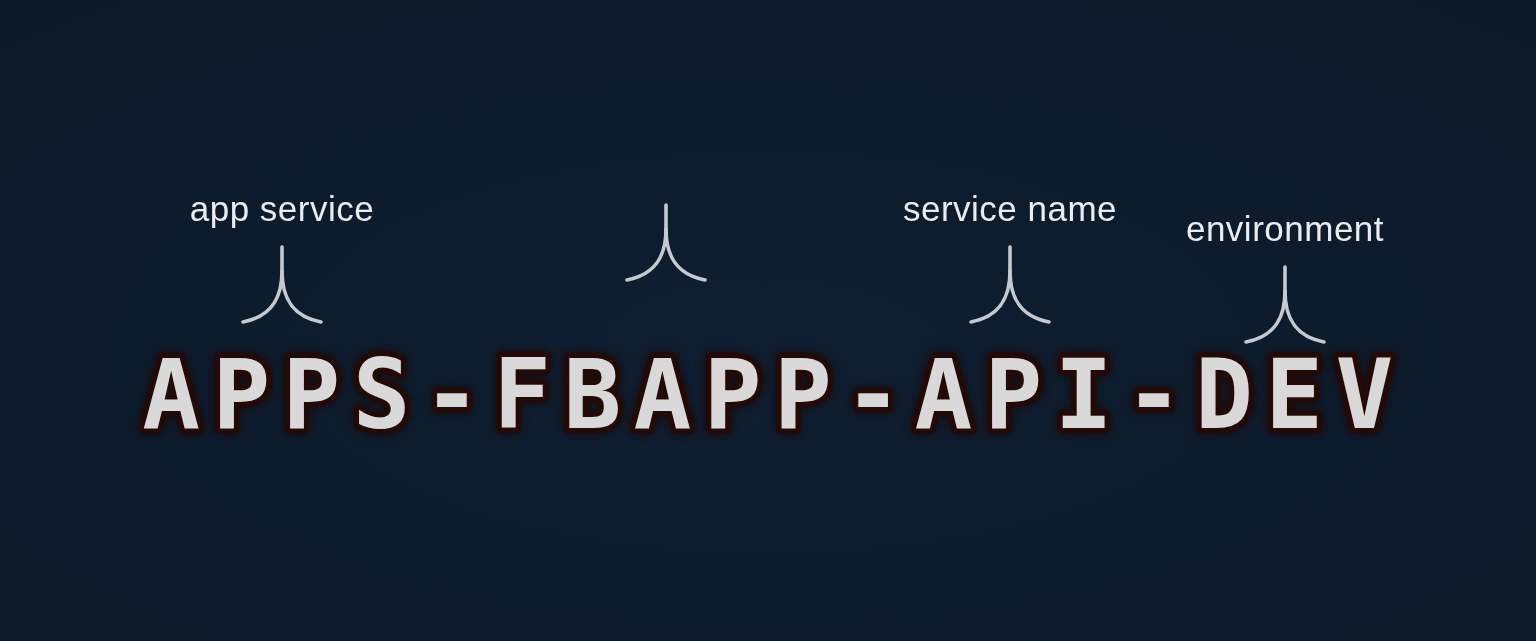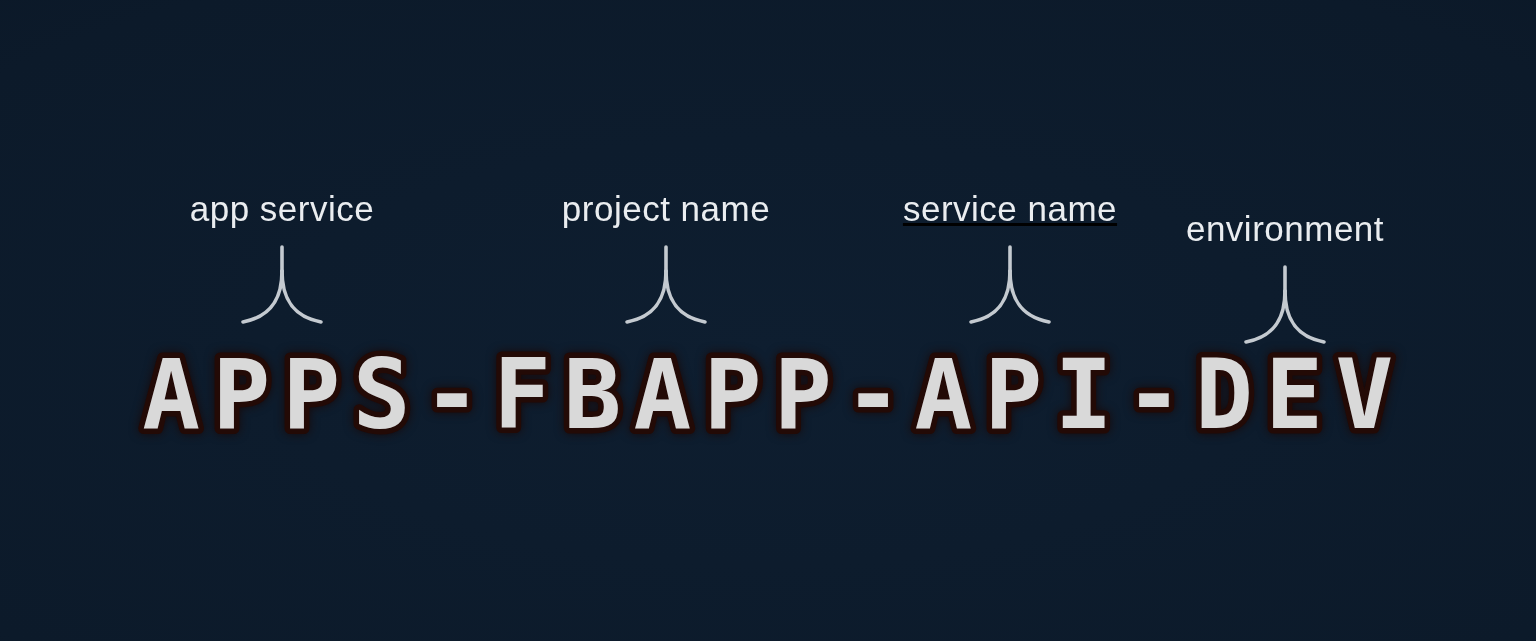--- a/index.html
+++ b/index.html
@@ -19,21 +19,21 @@
     position: absolute;
     top: 188px;
     width: 300px;
     transform: translateX(-50%);
     display: flex;
     flex-direction: column;
     align-items: center;
   }
   .seg-group.g1 { left: 282px; }
   .seg-group.g2 { left: 666px; }
-  .seg-group.g3 { left: 1010px; text-decoration: underline; }
+  .seg-group.g3 { left: 1010px; }
   .seg-group.g4 { left: 1285px; margin-top: 20px; }
   .seg-label {
     color: #eaedf0;
     font-size: 35px;
     line-height: 42px;
     letter-spacing: 0.5px;
     white-space: nowrap;
     text-align: center;
   }
   .connector {
@@ -64,21 +64,20 @@
     <svg class="connector" width="88" height="82" viewBox="0 0 88 82">
       <g fill="none" stroke="#c4cad0" stroke-width="3.6" stroke-linecap="round">
         <path d="M 44 3 L 44 27"></path>
         <path d="M 44 27 C 44 51, 36 72, 5 78"></path>
         <path d="M 44 27 C 44 51, 52 72, 83 78"></path>
       </g>
     </svg>
   </div>
 
   <div class="seg-group g2">
-    <div class="seg-label">project name</div>
     <svg class="connector" width="88" height="82" viewBox="0 0 88 82">
       <g fill="none" stroke="#c4cad0" stroke-width="3.6" stroke-linecap="round">
         <path d="M 44 3 L 44 27"></path>
         <path d="M 44 27 C 44 51, 36 72, 5 78"></path>
         <path d="M 44 27 C 44 51, 52 72, 83 78"></path>
       </g>
     </svg>
   </div>
 
   <div class="seg-group g3">

